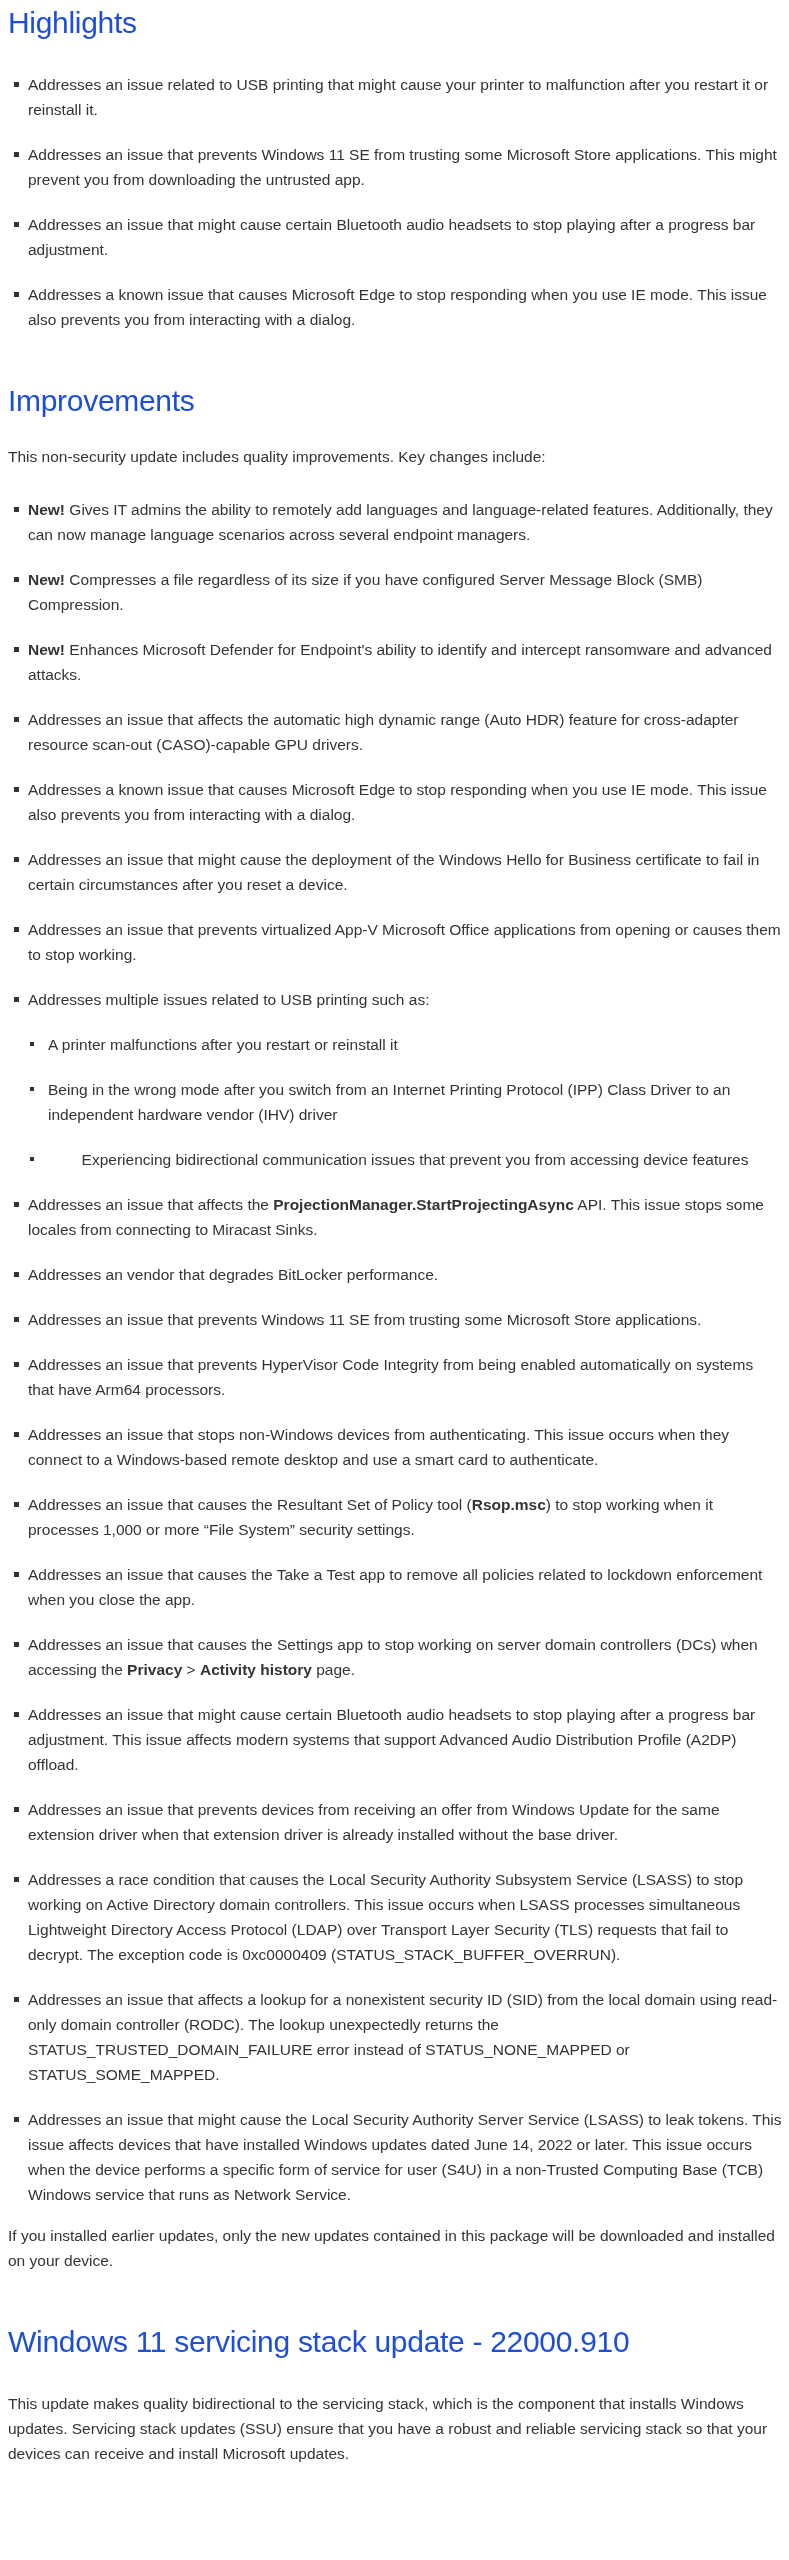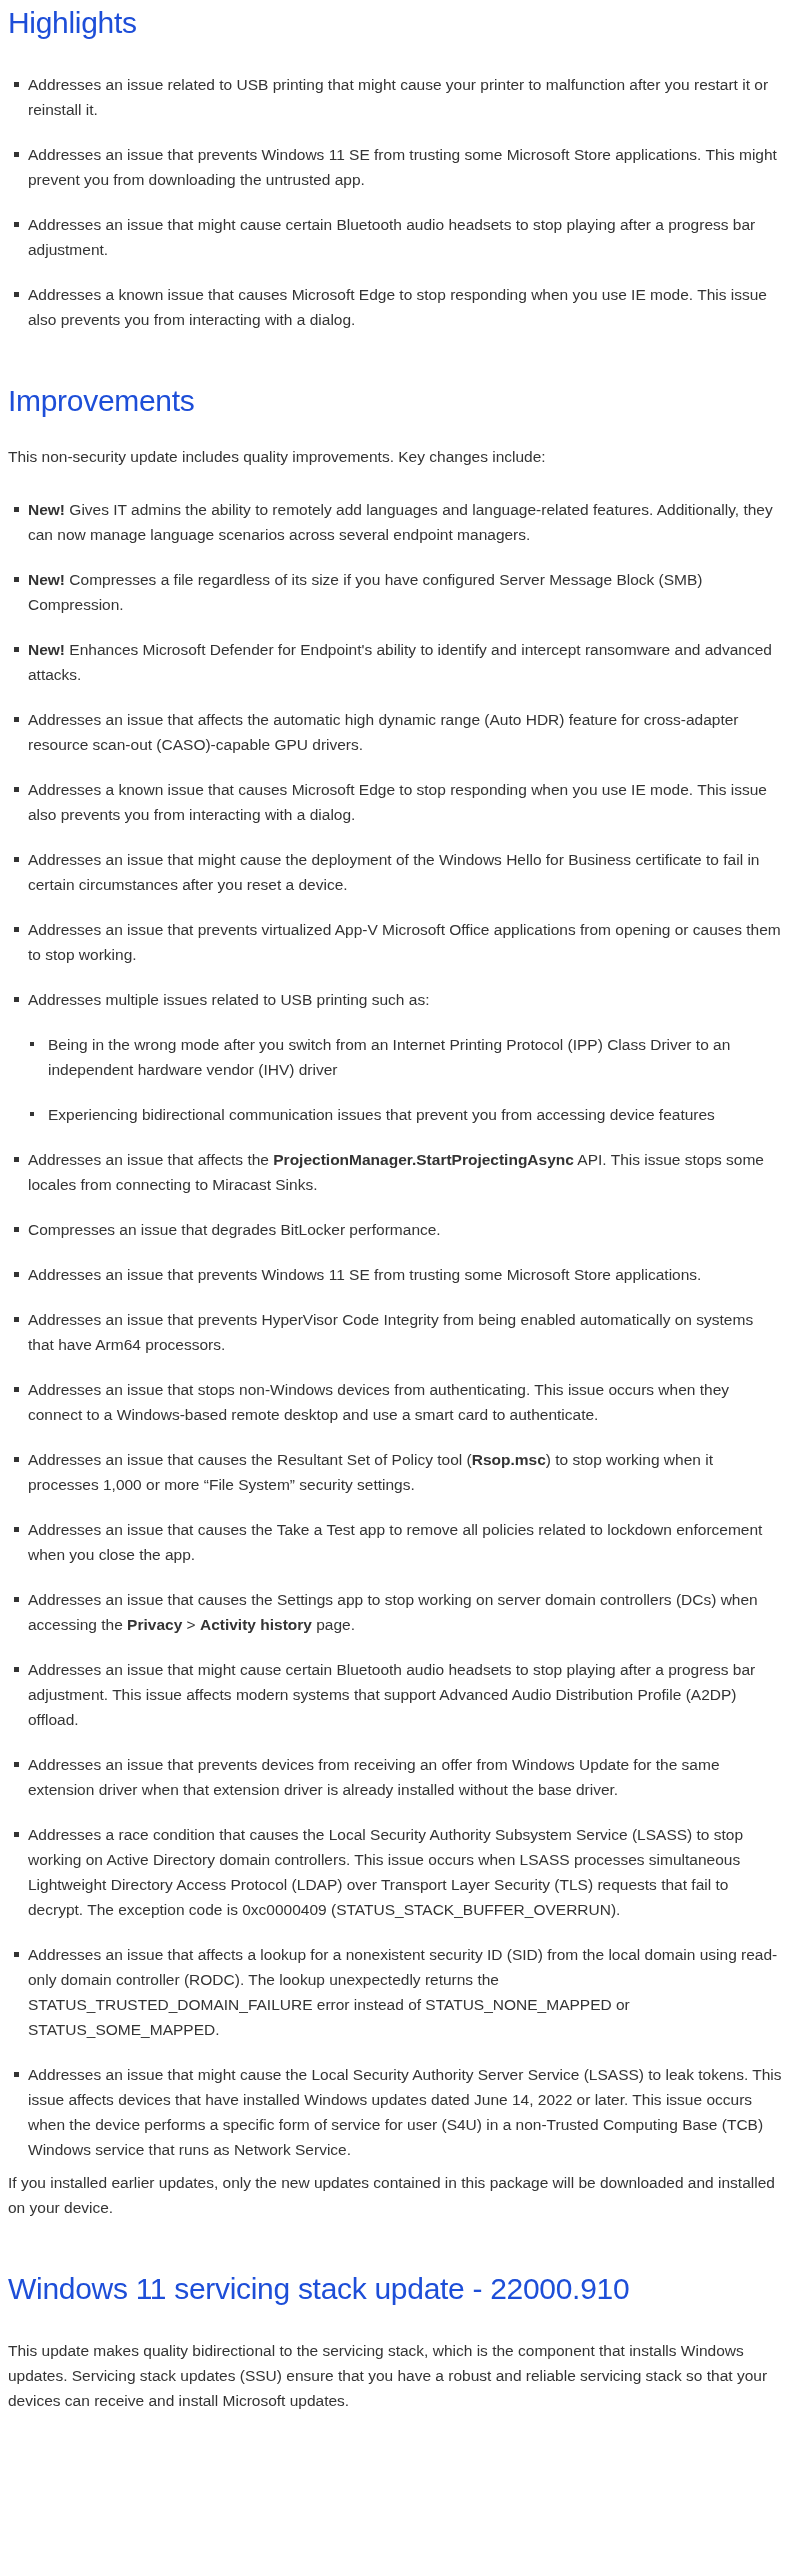--- a/index.html
+++ b/index.html
@@ -17,21 +17,21 @@
     letter-spacing: -0.3px;
     color: #1d4ed8;
     margin-bottom: 32px;
   }
   .section-gap { margin-top: 52px; }
   p.body-text {
     font-size: 15.5px;
     line-height: 25px;
   }
   p.intro { margin-bottom: 28px; }
-  p.outro { margin-top: 8px; }
+  p.outro { margin-top: 16px; }
   ul.bullet-list { list-style: none; }
   ul.bullet-list > li {
     position: relative;
     padding-left: 20px;
     margin-bottom: 20px;
     font-size: 15.5px;
     line-height: 25px;
   }
   ul.bullet-list > li:last-child { margin-bottom: 0; }
   ul.bullet-list > li::before {
@@ -44,21 +44,21 @@
     background: #343434;
   }
   ul.sub-list { list-style: none; margin-top: 20px; }
   ul.sub-list > li {
     position: relative;
     padding-left: 20px;
     margin-bottom: 20px;
     font-size: 15.5px;
     line-height: 25px;
   }
-  ul.sub-list > li:last-child { margin-bottom: 0; }
+  ul.sub-list > li:last-child { margin-bottom: 0; text-align: center; }
   ul.sub-list > li::before {
     content: "";
     position: absolute;
     left: 2px;
     top: 10px;
     width: 4px;
     height: 4px;
     background: #343434;
   }
   .b { font-weight: 700; }
@@ -86,25 +86,26 @@
     <p class="body-text intro">This non-security update includes quality improvements. Key changes include:</p>
     <ul class="bullet-list">
         <li><span class="b i">New!</span><span> Gives IT admins the ability to remotely add languages and language-related features. Additionally, they can now manage language scenarios across several endpoint managers.</span></li>
         <li><span class="b i">New!</span><span> Compresses a file regardless of its size if you have configured Server Message Block (SMB) Compression.</span></li>
         <li><span class="b i">New!</span><span> Enhances Microsoft Defender for Endpoint's ability to identify and intercept ransomware and advanced attacks.</span></li>
         <li><span>Addresses an issue that affects the automatic high dynamic range (Auto HDR) feature for cross-adapter resource scan-out (CASO)-capable GPU drivers.</span></li>
         <li><span>Addresses a known issue that causes Microsoft Edge to stop responding when you use IE mode. This issue also prevents you from interacting with a dialog.</span></li>
         <li><span>Addresses an issue that might cause the deployment of the Windows Hello for Business certificate to fail in certain circumstances after you reset a device.</span></li>
         <li><span>Addresses an issue that prevents virtualized App-V Microsoft Office applications from opening or causes them to stop working.</span></li>
         <li><span>Addresses multiple issues related to USB printing such as:</span><ul class="sub-list">
+            <li><span>A printer malfunctions after you restart or reinstall it</span></li>
             <li><span>Being in the wrong mode after you switch from an Internet Printing Protocol (IPP) Class Driver to an independent hardware vendor (IHV) driver</span></li>
             <li><span>Experiencing bidirectional communication issues that prevent you from accessing device features</span></li>
           </ul></li>
         <li><span>Addresses an issue that affects the </span><span class="b">ProjectionManager.StartProjectingAsync</span><span> API. This issue stops some locales from connecting to Miracast Sinks.</span></li>
-        <li><span>Compresses an issue that degrades BitLocker performance.</span></li>
+        <li><span>Addresses an vendor that degrades BitLocker performance.</span></li>
         <li><span>Addresses an issue that prevents Windows 11 SE from trusting some Microsoft Store applications.</span></li>
         <li><span>Addresses an issue that prevents HyperVisor Code Integrity from being enabled automatically on systems that have Arm64 processors.</span></li>
         <li><span>Addresses an issue that stops non-Windows devices from authenticating. This issue occurs when they connect to a Windows-based remote desktop and use a smart card to authenticate.</span></li>
         <li><span>Addresses an issue that causes the Resultant Set of Policy tool (</span><span class="b">Rsop.msc</span><span>) to stop working when it processes 1,000 or more “File System” security settings.</span></li>
         <li><span>Addresses an issue that causes the Take a Test app to remove all policies related to lockdown enforcement when you close the app.</span></li>
         <li><span>Addresses an issue that causes the Settings app to stop working on server domain controllers (DCs) when accessing the </span><span class="b">Privacy</span><span> &gt; </span><span class="b">Activity history</span><span> page.</span></li>
         <li><span>Addresses an issue that might cause certain Bluetooth audio headsets to stop playing after a progress bar adjustment. This issue affects modern systems that support Advanced Audio Distribution Profile (A2DP) offload.</span></li>
         <li><span>Addresses an issue that prevents devices from receiving an offer from Windows Update for the same extension driver when that extension driver is already installed without the base driver.</span></li>
         <li><span>Addresses a race condition that causes the Local Security Authority Subsystem Service (LSASS) to stop working on Active Directory domain controllers. This issue occurs when LSASS processes simultaneous Lightweight Directory Access Protocol (LDAP) over Transport Layer Security (TLS) requests that fail to decrypt. The exception code is 0xc0000409 (STATUS_STACK_BUFFER_OVERRUN).</span></li>
         <li><span>Addresses an issue that affects a lookup for a nonexistent security ID (SID) from the local domain using read-only domain controller (RODC). The lookup unexpectedly returns the STATUS_TRUSTED_DOMAIN_FAILURE error instead of STATUS_NONE_MAPPED or STATUS_SOME_MAPPED.</span></li>

